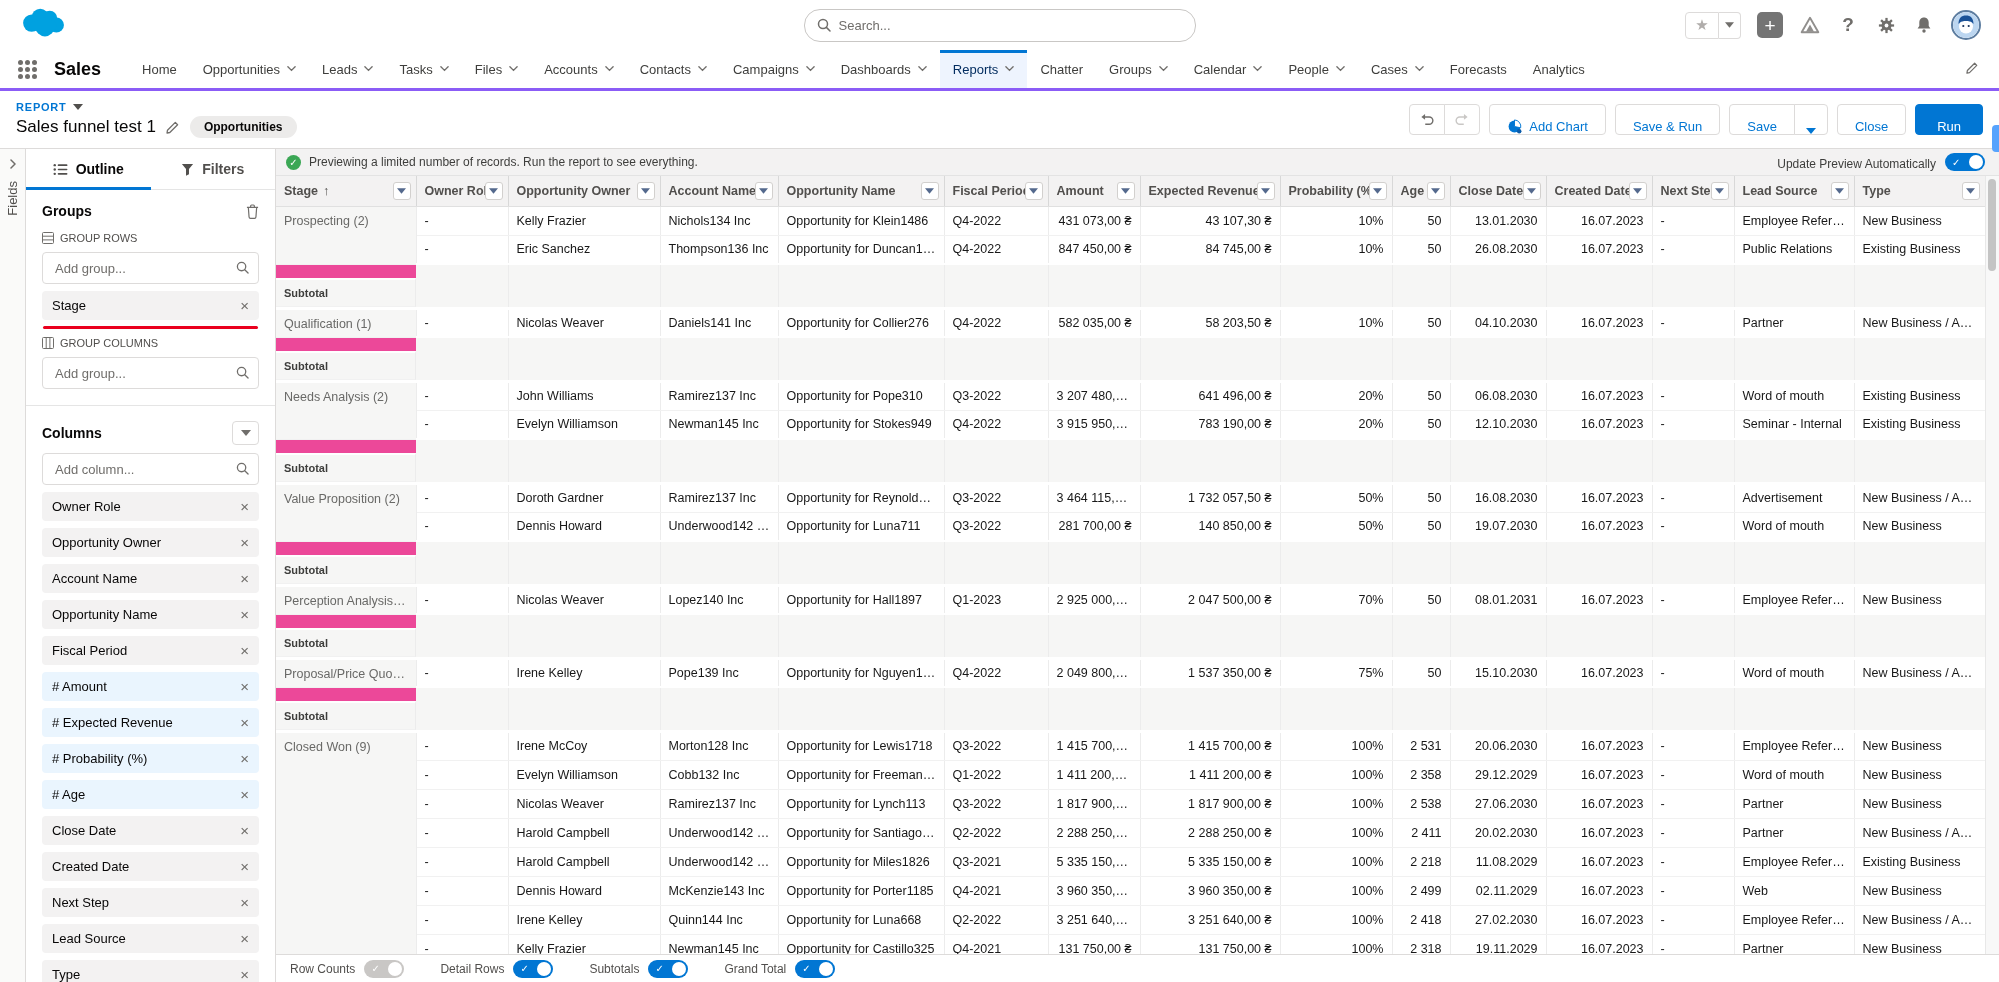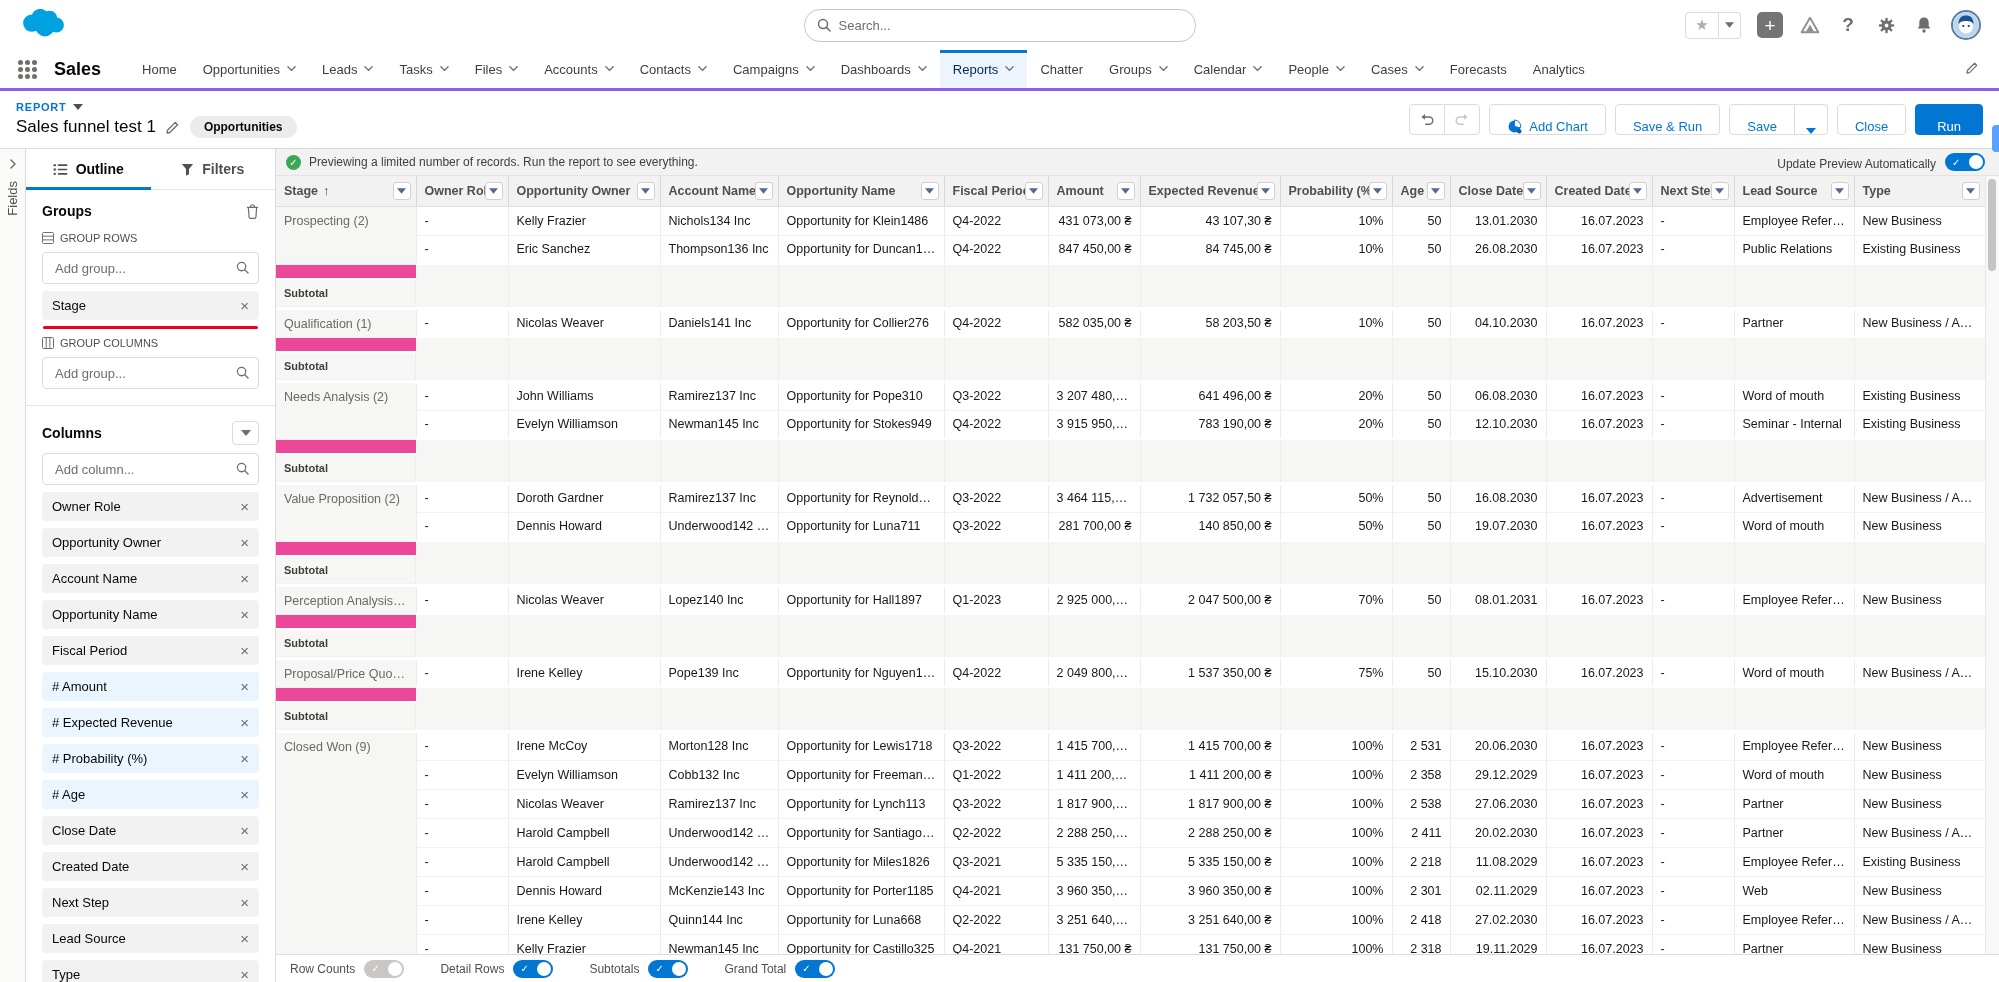--- a/index.html
+++ b/index.html
@@ -1026,21 +1026,21 @@
                 </tr>
                 <tr>
                   <td>-</td>
                   <td>Dennis Howard</td>
                   <td>McKenzie143 Inc</td>
                   <td>Opportunity for Porter1185</td>
                   <td>Q4-2021</td>
                   <td class="num">3 960 350,00 ₴</td>
                   <td class="num">3 960 350,00 ₴</td>
                   <td class="num">100%</td>
-                  <td class="num">2 301</td>
+                  <td class="num">2 499</td>
                   <td class="num">02.11.2029</td>
                   <td class="num">16.07.2023</td>
                   <td>-</td>
                   <td>Web</td>
                   <td>New Business</td>
                 </tr>
                 <tr>
                   <td>-</td>
                   <td>Irene Kelley</td>
                   <td>Quinn144 Inc</td>

